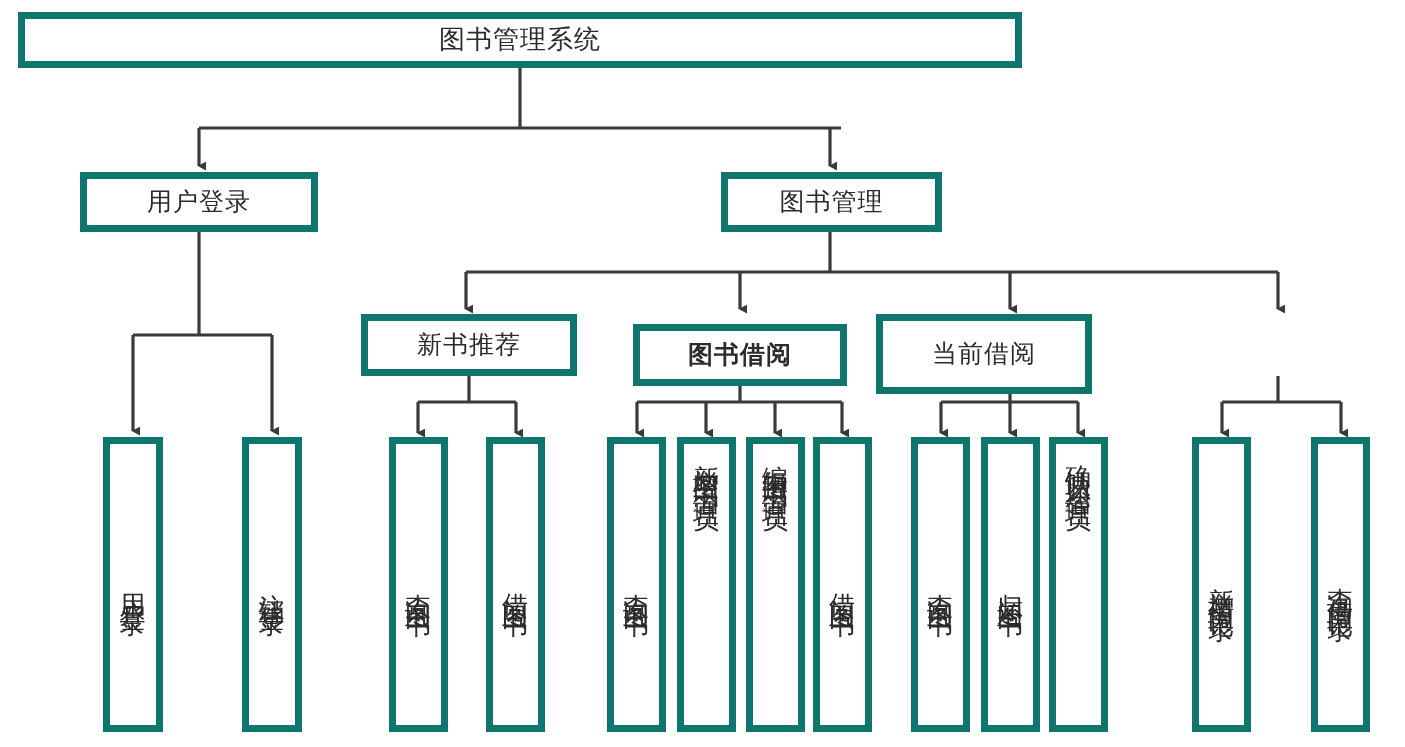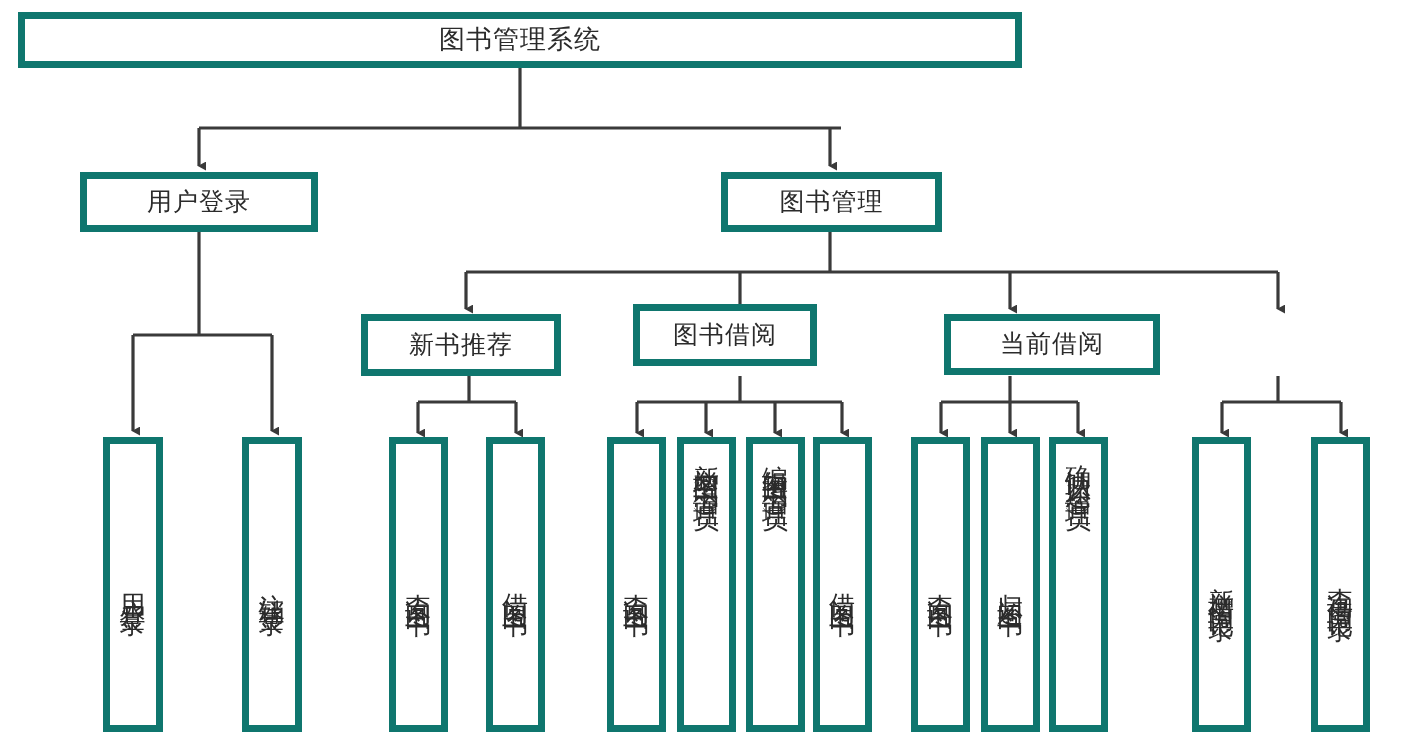--- a/index.html
+++ b/index.html
@@ -129,27 +129,27 @@
     <span class="label">图书管理系统</span>
   </div>
 
   <div class="node" style="left:80px; top:172px; width:238px; height:60px;">
     <span class="label">用户登录</span>
   </div>
   <div class="node" style="left:696px; top:172px; width:221px; height:60px;margin-left:25px;">
     <span class="label">图书管理</span>
   </div>
 
-  <div class="node" style="left:361px; top:314px; width:200px; height:62px;">
+  <div class="node" style="left:361px; top:314px; width:216px; height:62px;">
     <span class="label">新书推荐</span>
   </div>
-  <div class="node" style="left:633px; top:304px; width:184px; height:62px;">
+  <div class="node" style="left:633px; top:324px; width:214px; height:62px;font-weight:bold;">
     <span class="label">图书借阅</span>
   </div>
-  <div class="node" style="left:944px; top:314px; width:216px; height:61px;">
+  <div class="node" style="left:876px; top:314px; width:216px; height:80px;">
     <span class="label">当前借阅</span>
   </div>
 
   <div class="node leaf centered" style="left:103px; top:437px; width:60px; height:295px;">
     <span class="label">用户登录</span>
   </div>
   <div class="node leaf centered" style="left:242px; top:437px; width:60px; height:295px;">
     <span class="label">注销登录</span>
   </div>
 

